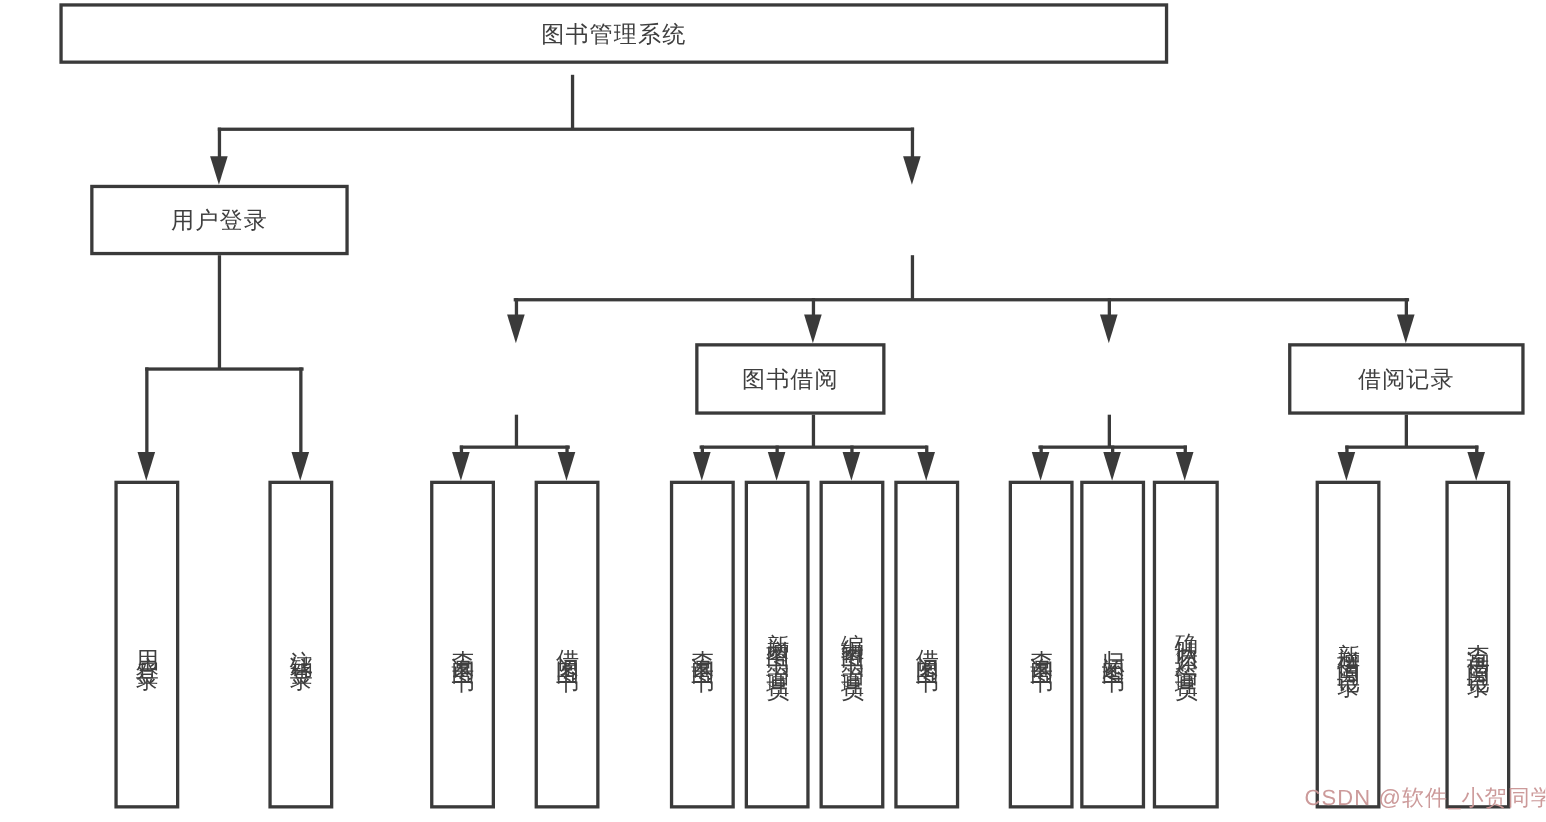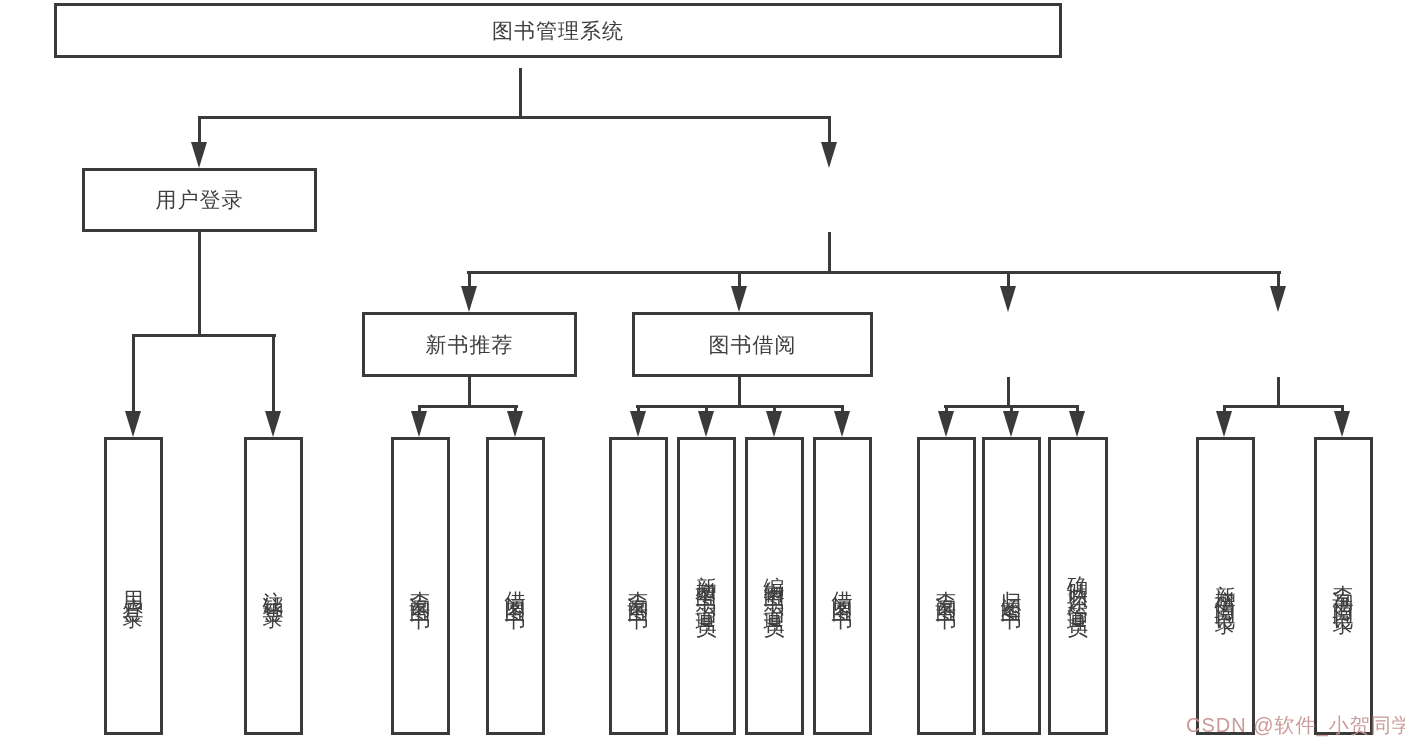--- a/index.html
+++ b/index.html
@@ -90,25 +90,25 @@
   <div class="hline" style="left:467px; top:271px; width:814px;"></div>
   <div class="vline" style="left:468px; top:271px; height:20px;"></div>
   <div class="arrow" style="left:461px; top:286px;"></div>
   <div class="vline" style="left:738px; top:271px; height:20px;"></div>
   <div class="arrow" style="left:731px; top:286px;"></div>
   <div class="vline" style="left:1007px; top:271px; height:20px;"></div>
   <div class="arrow" style="left:1000px; top:286px;"></div>
   <div class="vline" style="left:1277px; top:271px; height:20px;"></div>
   <div class="arrow" style="left:1270px; top:286px;"></div>
 
-  <div class="node" style="left:362px; top:312px; width:215px; height:65px;">
-    <span>新书推荐</span>
+  <div class="node" style="left:632px; top:312px; width:173px; height:65px;">
+    <span>图书借阅</span>
   </div>
-  <div class="node" style="left:632px; top:312px; width:241px; height:65px;">
-    <span>图书借阅</span>
+  <div class="node" style="left:1171px; top:312px; width:215px; height:65px;">
+    <span>借阅记录</span>
   </div>
 
   <div class="vline" style="left:468px; top:377px; height:30px;"></div>
   <div class="hline" style="left:418px; top:405px; width:100px;"></div>
   <div class="vline" style="left:418px; top:405px; height:10px;"></div>
   <div class="arrow" style="left:411px; top:411px;"></div>
   <div class="vline" style="left:514px; top:405px; height:10px;"></div>
   <div class="arrow" style="left:507px; top:411px;"></div>
 
   <div class="vline" style="left:738px; top:377px; height:30px;"></div>

